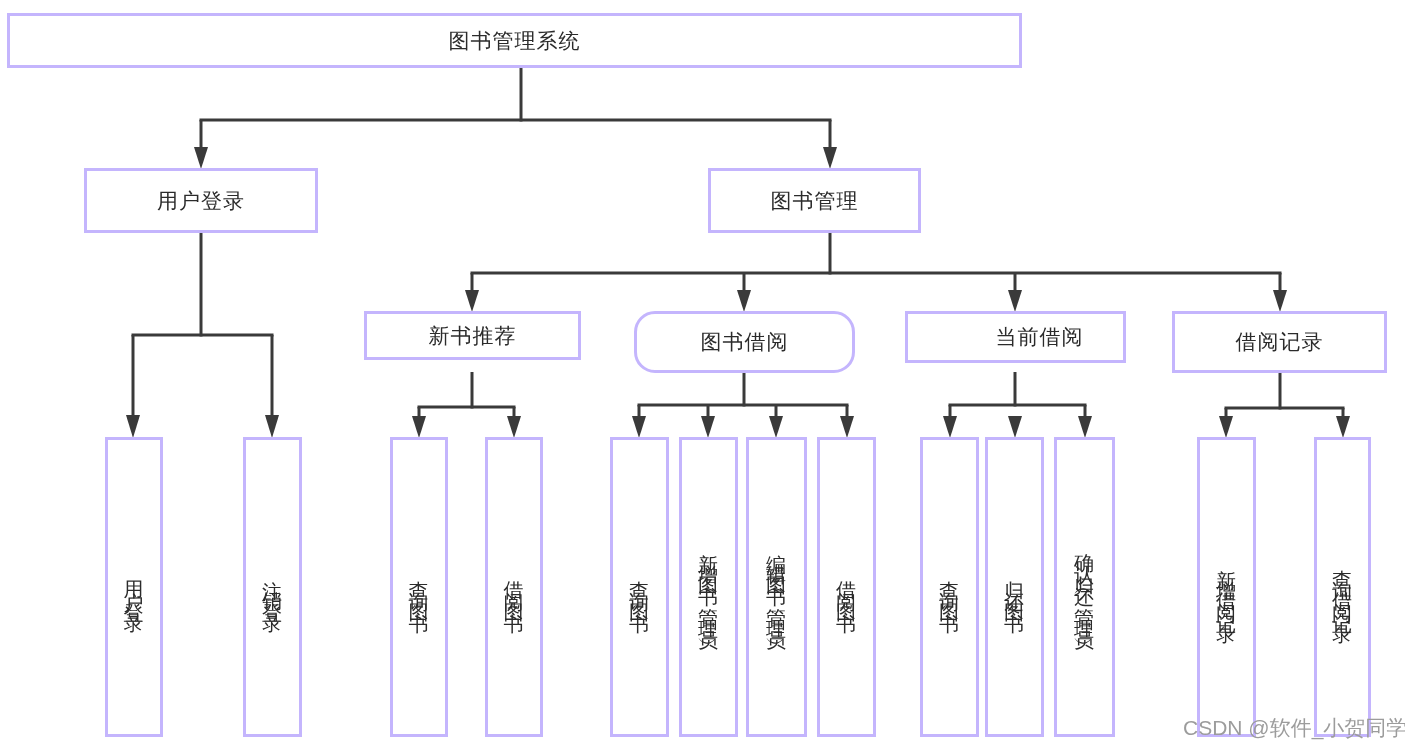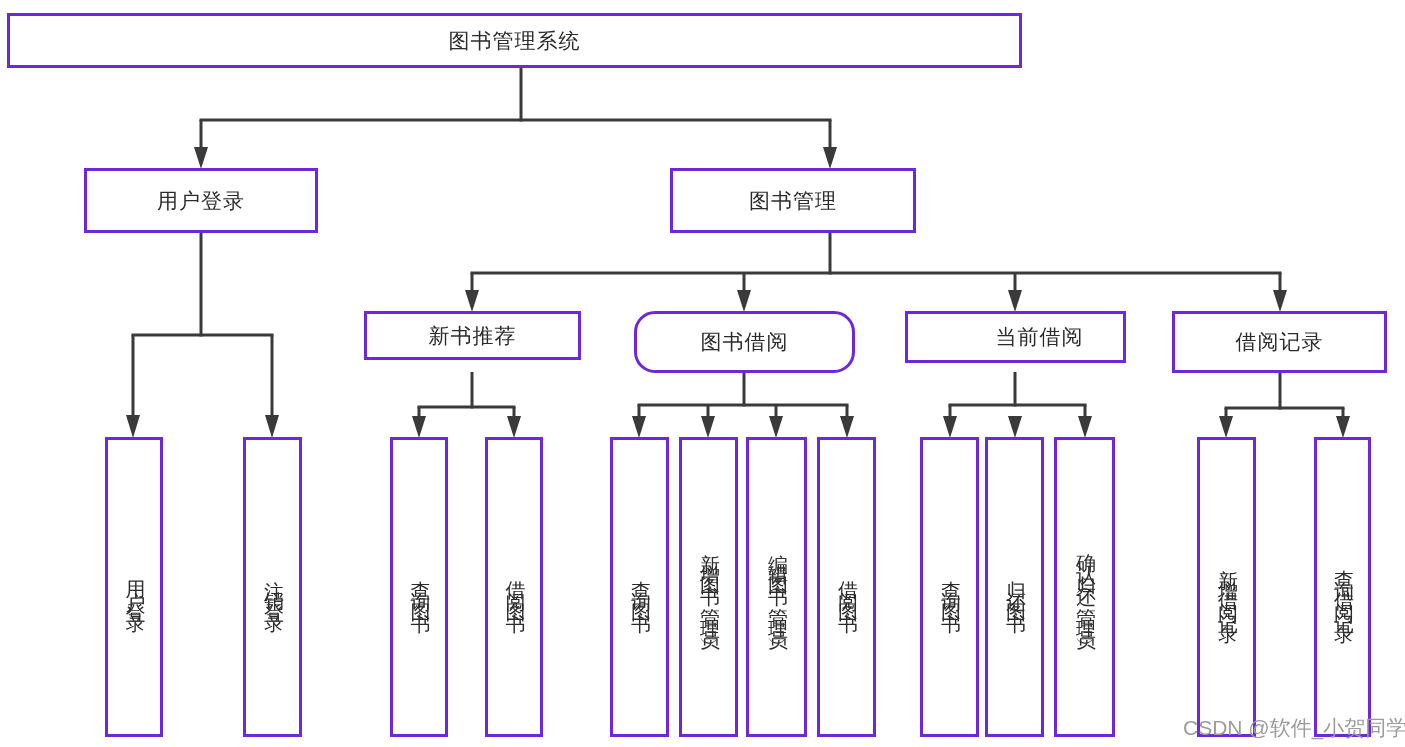--- a/index.html
+++ b/index.html
@@ -19,26 +19,25 @@
     position: absolute;
     left: 0; top: 0;
     width: 1405px;
     height: 747px;
     pointer-events: none;
   }
   .box {
     position: absolute;
     box-sizing: border-box;
     background: #ffffff;
-    border: 3px solid #6d28d9;
+    border: 3px solid #c4b5fd;
     display: flex;
     align-items: center;
     justify-content: center;
     color: #2b2b2b;
-    font-family: Liberation Mono, monospace;
   }
   .hlabel {
     font-size: 21px;
     letter-spacing: 1px;
     white-space: nowrap;
     color: #2b2b2b;
   }
   .leaf .vlabel {
     writing-mode: vertical-rl;
     text-orientation: mixed;
@@ -127,21 +126,21 @@
     </g>
   </svg>
 
   <div class="box root" style="left:7px; top:13px; width:1015px; height:55px;">
     <span class="hlabel">图书管理系统</span>
   </div>
 
   <div class="box" style="left:84px; top:168px; width:234px; height:65px;">
     <span class="hlabel">用户登录</span>
   </div>
-  <div class="box" style="left:670px; top:168px; width:246px; height:65px;">
+  <div class="box" style="left:708px; top:168px; width:213px; height:65px;">
     <span class="hlabel">图书管理</span>
   </div>
 
   <div class="box" style="left:364px; top:311px; width:217px; height:49px;">
     <span class="hlabel">新书推荐</span>
   </div>
   <div class="box" style="left:634px; top:311px; width:221px; height:62px;border-radius:21px;">
     <span class="hlabel">图书借阅</span>
   </div>
   <div class="box" style="left:905px; top:311px; width:221px; height:52px;padding-left:48px;">

